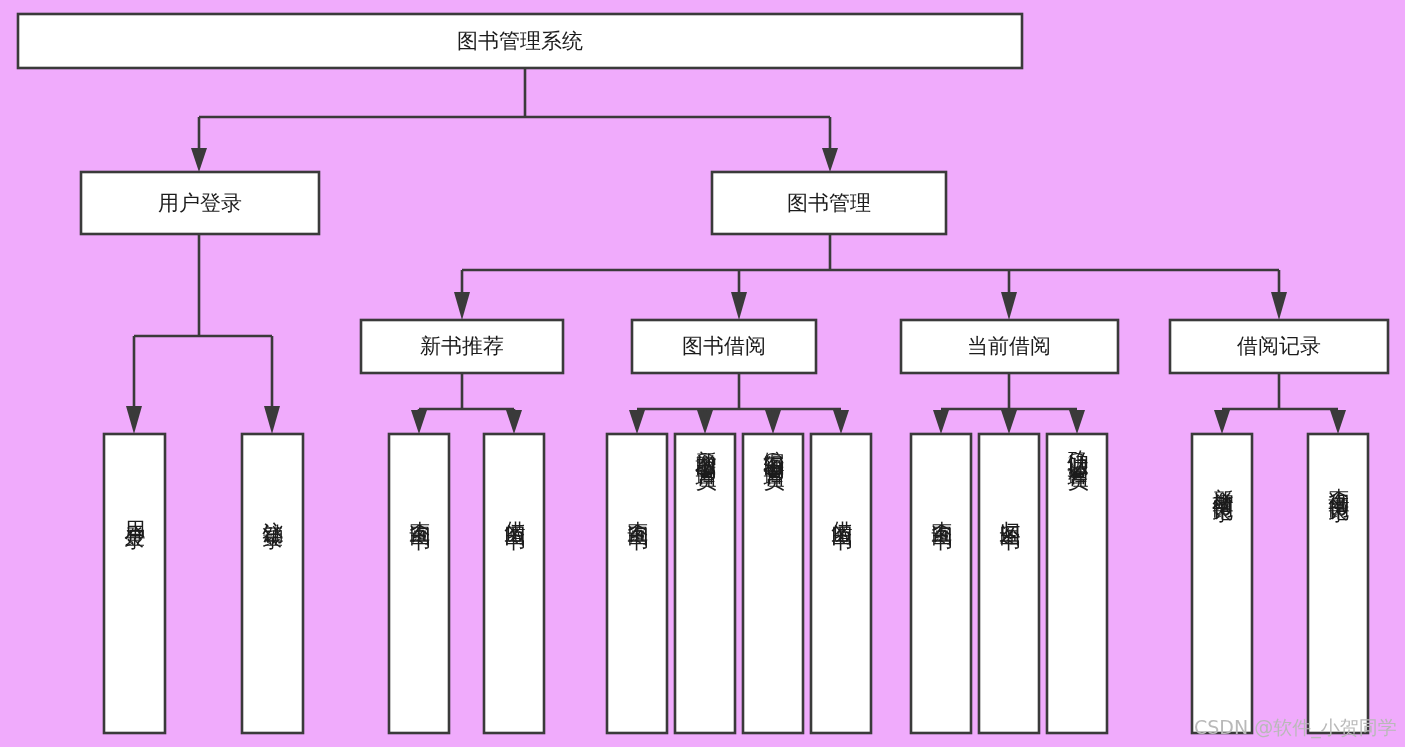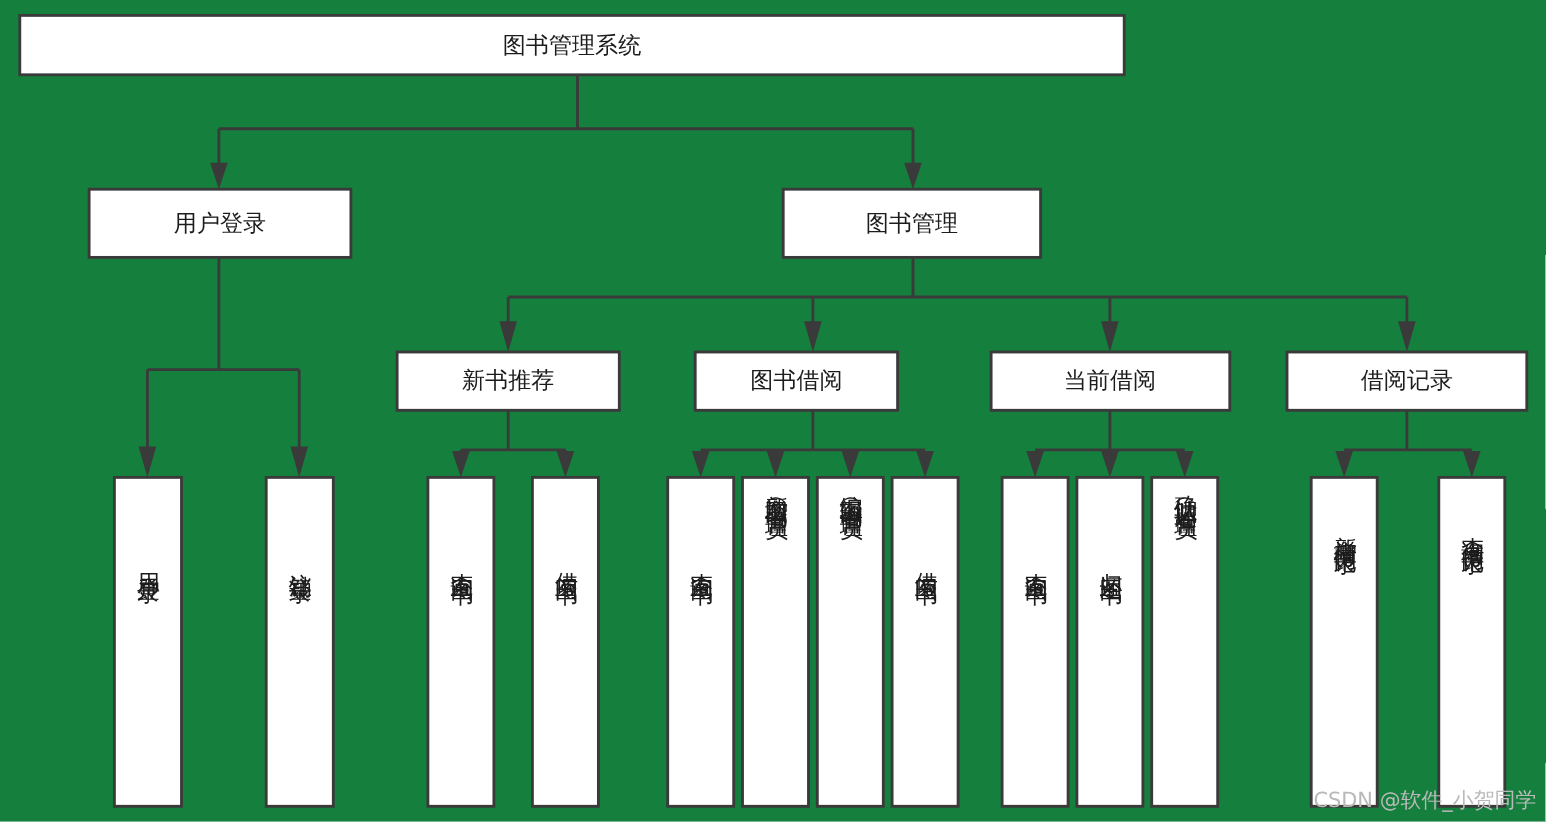--- a/index.html
+++ b/index.html
@@ -7,21 +7,21 @@
     padding: 0;
     background: #ffffff;
   }
   body {
     font-family: "DejaVu Sans", "Liberation Sans", sans-serif;
   }
   #diagram-root {
     position: relative;
     width: 1405px;
     height: 747px;
-    background: #15803d;
+    background: #f0abfc;
     overflow: hidden;
   }
   svg.diagram-canvas {
     position: absolute;
     left: 0;
     top: 0;
     width: 1405px;
     height: 747px;
   }
   .node-box {

